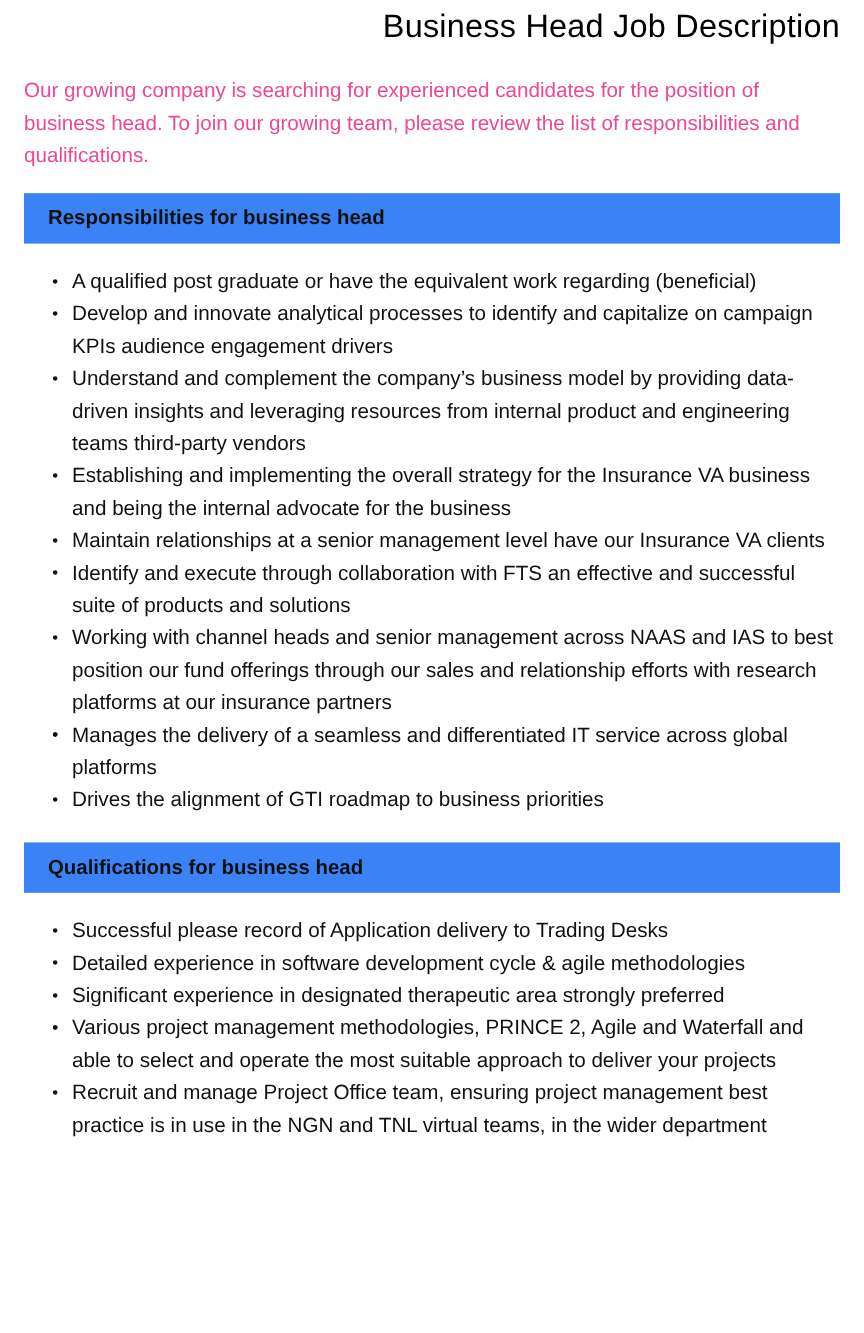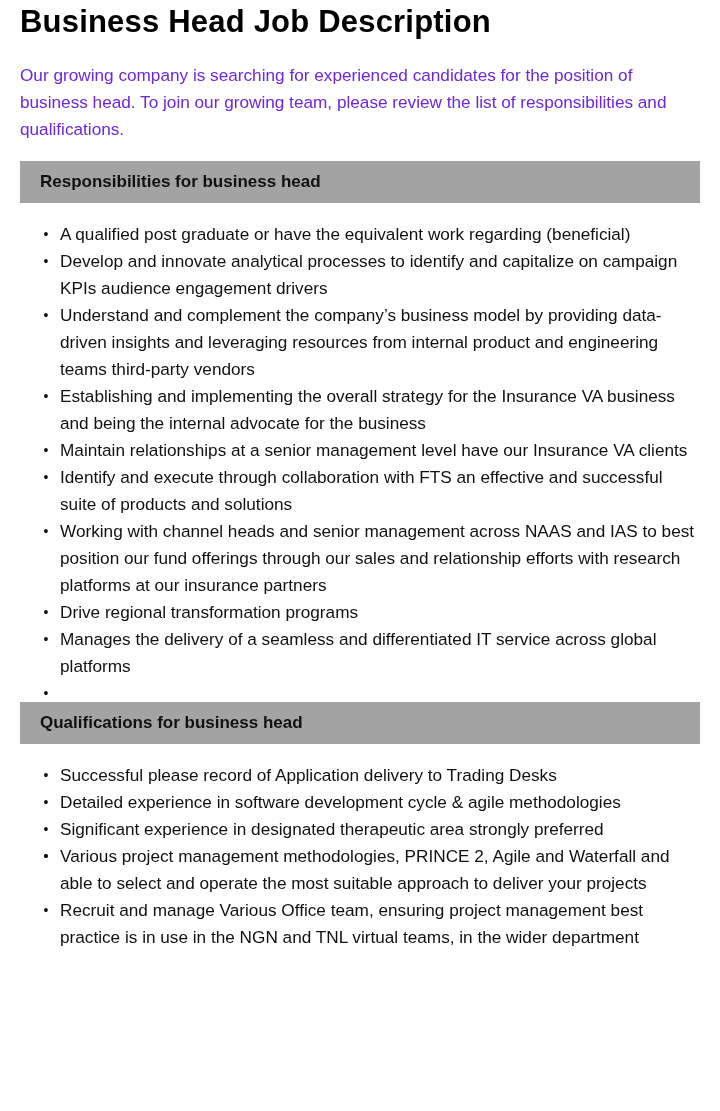--- a/index.html
+++ b/index.html
@@ -17,35 +17,35 @@
     .page {
       padding: 0 20px 0 20px;
       box-sizing: border-box;
       width: 720px;
     }
     .title {
       margin: 0;
       padding-top: 2px;
       height: 44px;
       line-height: 40px;
-      text-align: left;
-      font-size: 31px;
-      font-weight: bold;
+      text-align: right;
+      font-size: 27px;
+      font-weight: normal;
       letter-spacing: 0.2px;
       color: #000000;
     }
     .intro {
       margin: 16px 0 16px 0;
       font-size: 17.2px;
       line-height: 27px;
-      color: #6d28d9;
+      color: #ec4899;
     }
     .section-header {
       margin-top: 18px;
-      background: #a3a3a3;
+      background: #3b82f6;
       height: 42px;
       line-height: 42px;
       padding-left: 20px;
       font-size: 17px;
       font-weight: bold;
       color: #111111;
     }
     ul.items {
       list-style: none;
       margin: 18px 0 0 0;
@@ -79,29 +79,29 @@
 
   <div class="section-header">Responsibilities for business head</div>
   <ul class="items">
     <li><span class="bullet">•</span><span>A qualified post graduate or have the equivalent work regarding (beneficial)</span></li>
     <li><span class="bullet">•</span><span>Develop and innovate analytical processes to identify and capitalize on campaign KPIs audience engagement drivers</span></li>
     <li><span class="bullet">•</span><span>Understand and complement the company’s business model by providing data-driven insights and leveraging resources from internal product and engineering teams third-party vendors</span></li>
     <li><span class="bullet">•</span><span>Establishing and implementing the overall strategy for the Insurance VA business and being the internal advocate for the business</span></li>
     <li><span class="bullet">•</span><span>Maintain relationships at a senior management level have our Insurance VA clients</span></li>
     <li><span class="bullet">•</span><span>Identify and execute through collaboration with FTS an effective and successful suite of products and solutions</span></li>
     <li><span class="bullet">•</span><span>Working with channel heads and senior management across NAAS and IAS to best position our fund offerings through our sales and relationship efforts with research platforms at our insurance partners</span></li>
-    <li><span class="bullet">•</span><span>Drive regional transformation programs</span></li>
+    <li><span class="bullet">•</span></li>
     <li><span class="bullet">•</span><span>Manages the delivery of a seamless and differentiated IT service across global platforms</span></li>
-    <li><span class="bullet">•</span></li>
+    <li><span class="bullet">•</span><span>Drives the alignment of GTI roadmap to business priorities</span></li>
   </ul>
 
   <div class="section-gap"></div>
 
   <div class="section-header">Qualifications for business head</div>
   <ul class="items">
     <li><span class="bullet">•</span><span>Successful please record of Application delivery to Trading Desks</span></li>
     <li><span class="bullet">•</span><span>Detailed experience in software development cycle &amp; agile methodologies</span></li>
     <li><span class="bullet">•</span><span>Significant experience in designated therapeutic area strongly preferred</span></li>
     <li><span class="bullet">•</span></li>
     <li><span class="bullet">•</span><span>Various project management methodologies, PRINCE 2, Agile and Waterfall and able to select and operate the most suitable approach to deliver your projects</span></li>
-    <li><span class="bullet">•</span><span>Recruit and manage Various Office team, ensuring project management best practice is in use in the NGN and TNL virtual teams, in the wider department</span></li>
+    <li><span class="bullet">•</span><span>Recruit and manage Project Office team, ensuring project management best practice is in use in the NGN and TNL virtual teams, in the wider department</span></li>
   </ul>
 </div>
 
 </body></html>

